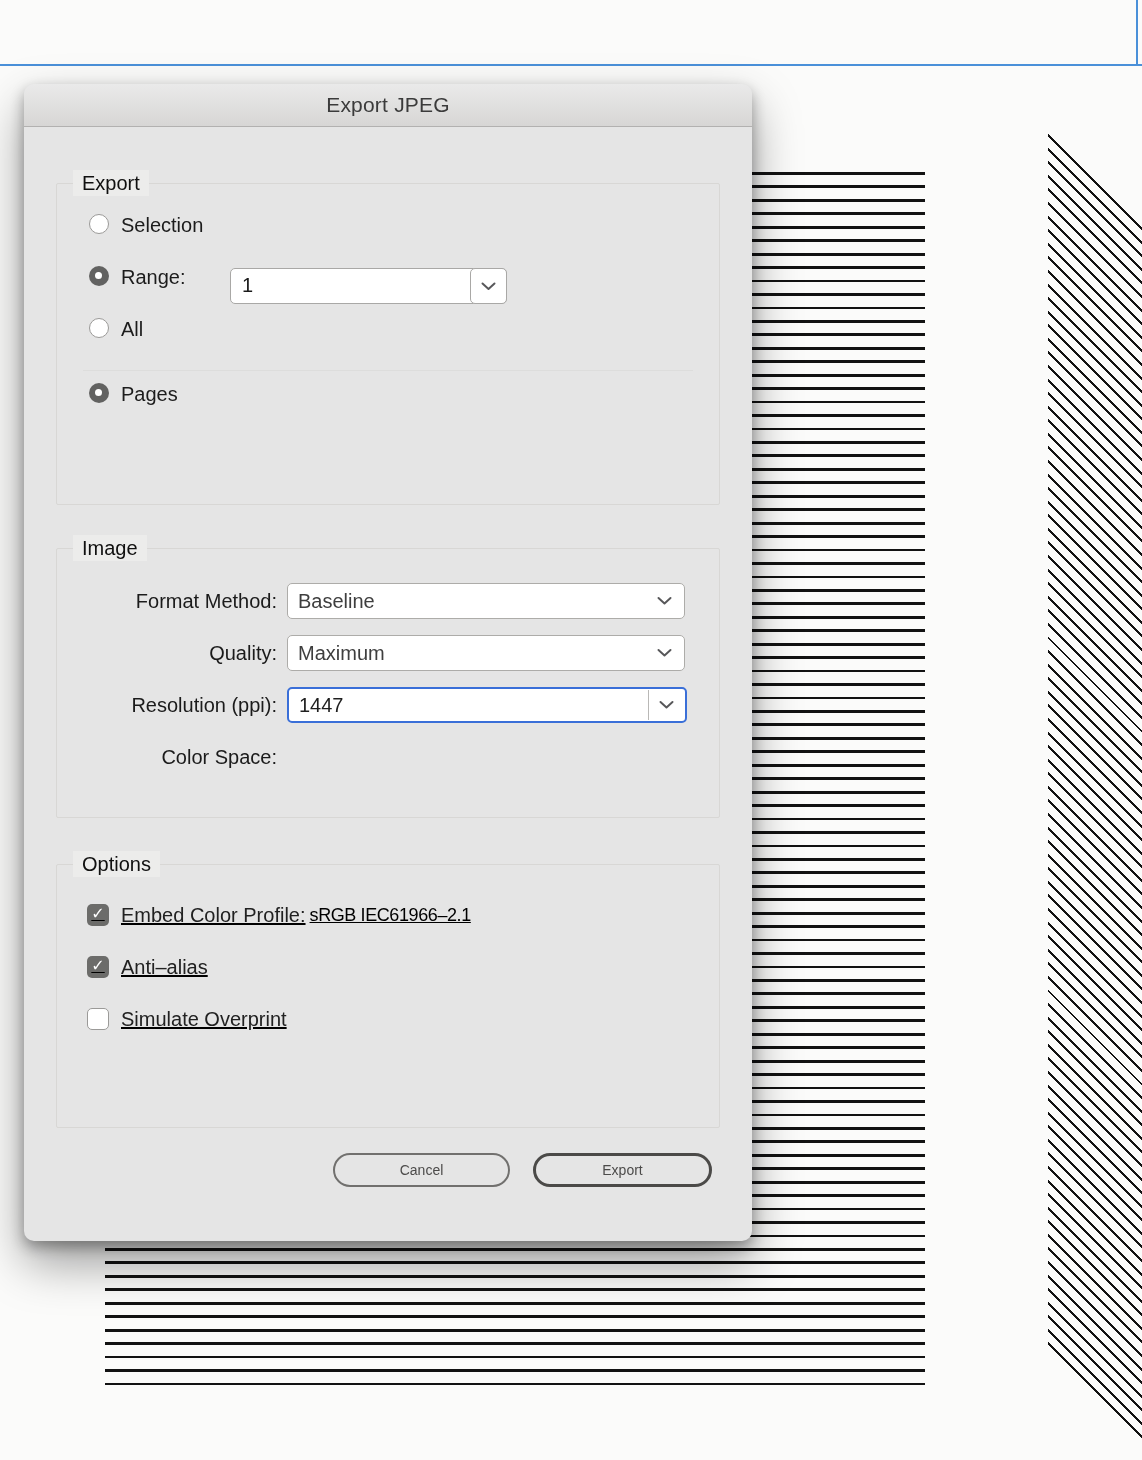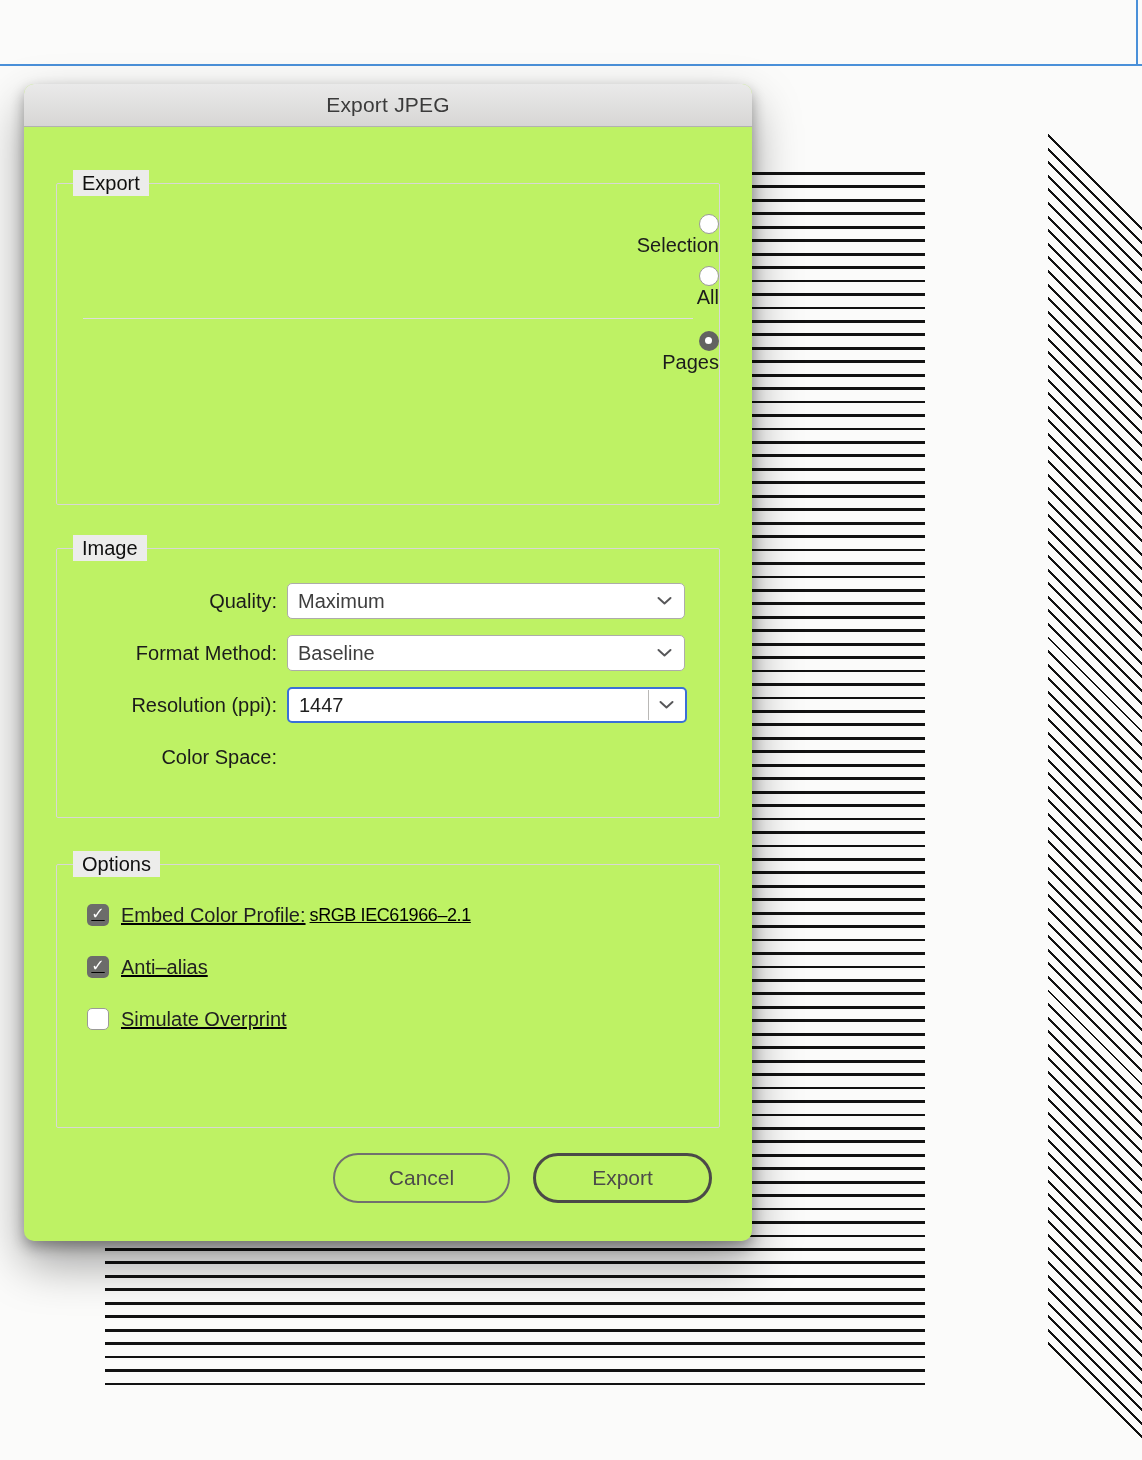--- a/index.html
+++ b/index.html
@@ -21,21 +21,21 @@
   }
   .d-stripes {
     position:absolute; left:1048px; top:126px; width:94px; height:1314px;
     background:repeating-linear-gradient(45deg, #121212 0 2.1px, transparent 2.1px 9.6px);
     clip-path:polygon(0 0, 94px 94px, 94px 1314px, 0 1220px);
   }
 
   
   .dialog {
     position:absolute; left:24px; top:84px; width:728px; height:1157px;
-    background:#bef264; border-radius:10px;
+    background:#e5e5e5; border-radius:10px;
     box-shadow:0 6px 14px rgba(0,0,0,.32), 0 22px 48px rgba(0,0,0,.38);
   }
   .titlebar {
     height:43px; border-radius:10px 10px 0 0;
     background:linear-gradient(#eaeaea,#d7d6d5);
     border-bottom:1px solid #b2b1b0;
     display:flex; align-items:center; justify-content:center;
     font-size:21px; color:#3b3b3b; letter-spacing:.2px;
   }
 
@@ -45,21 +45,21 @@
   }
   .group-label {
     position:absolute; top:-14px; left:16px; padding:0 9px;
     background:#ececeb; font-size:20px; color:#101010; line-height:26px;
   }
   .group-export  { margin-top:56px; height:322px; padding-top:30px; }
   .group-image   { margin-top:43px; height:270px; padding-top:34px; }
   .group-options { margin-top:46px; height:264px; padding-top:30px;text-decoration:underline; }
 
   
-  .radio-row { position:relative; display:flex; align-items:flex-end; height:40px; margin-bottom:12px; padding-left:32px;flex-direction:column; }
+  .radio-row { position:relative; display:flex; align-items:flex-start; height:40px; margin-bottom:12px; padding-left:32px; }
   .radio { width:20px; height:20px; border-radius:50%; flex:none; position:relative; }
   .radio.off { background:#fff; border:1.5px solid #9b9a98; }
   .radio.on  { background:#626261; border:1px solid #59595
 
 8; }
   .radio.on::after { content:''; position:absolute; left:6px; top:6px; width:7px; height:7px; border-radius:50%; background:#fff; }
   .radio-label { margin-left:12px; font-size:20px; color:#1c1c1c; }
 
   .separator { height:1px; background:#dddddc; margin:11px 26px 12px 26px; }
 
@@ -99,23 +99,23 @@
   .checkbox { width:22px; height:22px; border-radius:5px; flex:none; display:flex; align-items:center; justify-content:center; }
   .checkbox.on  { background:#6c6c6a; }
   .checkbox.off { background:#fff; border:1.5px solid #9b9a98; }
   .checkbox .mark { color:#fff; font-size:16px; font-weight:bold; line-height:1; transform:translateY(-1px); }
   .check-label { margin-left:12px; font-size:20px; color:#212121; }
   .check-value { margin-left:4px; font-size:18px; color:#000; letter-spacing:-.4px; }
 
   
   .btn-row { display:flex; justify-content:flex-end; align-items:center; gap:23px; margin-top:25px; padding-right:40px; }
   .btn {
-    height:50px; border-radius:26px; background:transparent;
+    height:34px; border-radius:26px; background:transparent;
     display:flex; align-items:center; justify-content:center;
-    font-size:21px; color:#4c4b4a; cursor:default;
+    font-size:14px; color:#4c4b4a; cursor:default;
   }
   .btn-cancel { width:177px; border:2px solid #71706e; }
   .btn-export { width:179px; border:3.5px solid #4b4a48; }
 </style>
 </head>
 <body>
 
 <div class="guide-h"></div>
 <div class="guide-v"></div>
 <div class="h-stripes"></div>
@@ -127,54 +127,66 @@
   </div>
 
   <div class="group group-export">
     <span class="group-label">Export</span>
 
     <div class="radio-row">
       <span class="radio off"></span>
       <span class="radio-label">Selection</span>
     </div>
 
+    <div class="radio-row">
+      <span class="radio on"></span>
+      <span class="radio-label">Range:</span>
+      <span class="range-combo">
+        <span class="range-input">1</span>
+        <span class="range-btn">
+          <svg width="15" height="9" viewBox="0 0 15 9">
+              <path d="M1.5 1.5 L7.5 7 L13.5 1.5" fill="none" stroke="#58585a" stroke-width="2" stroke-linecap="round" stroke-linejoin="round"></path>
+            </svg>
+        </span>
+      </span>
+    </div>
 
     <div class="radio-row">
       <span class="radio off"></span>
       <span class="radio-label">All</span>
     </div>
 
     <div class="separator"></div>
 
     <div class="radio-row">
       <span class="radio on"></span>
       <span class="radio-label">Pages</span>
     </div>
 
   </div>
 
   <div class="group group-image">
     <span class="group-label">Image</span>
+
+    <div class="field-row">
+      <span class="field-label">Format Method:</span>
+      <span class="field-control">
+        <span>Baseline</span>
+        <span class="chev">
+            <svg width="15" height="9" viewBox="0 0 15 9">
+              <path d="M1.5 1.5 L7.5 7 L13.5 1.5" fill="none" stroke="#58585a" stroke-width="2" stroke-linecap="round" stroke-linejoin="round"></path>
+            </svg>
+          </span>
+      </span>
+    </div>
 
     <div class="field-row">
       <span class="field-label">Quality:</span>
       <span class="field-control">
         <span>Maximum</span>
-        <span class="chev">
-            <svg width="15" height="9" viewBox="0 0 15 9">
-              <path d="M1.5 1.5 L7.5 7 L13.5 1.5" fill="none" stroke="#58585a" stroke-width="2" stroke-linecap="round" stroke-linejoin="round"></path>
-            </svg>
-          </span>
-      </span>
-    </div>
-
-    <div class="field-row">
-      <span class="field-label">Format Method:</span>
-      <span class="field-control">
-        <span>Baseline</span>
         <span class="chev">
             <svg width="15" height="9" viewBox="0 0 15 9">
               <path d="M1.5 1.5 L7.5 7 L13.5 1.5" fill="none" stroke="#58585a" stroke-width="2" stroke-linecap="round" stroke-linejoin="round"></path>
             </svg>
           </span>
       </span>
     </div>
 
     <div class="field-row">
       <span class="field-label">Resolution (ppi):</span>

